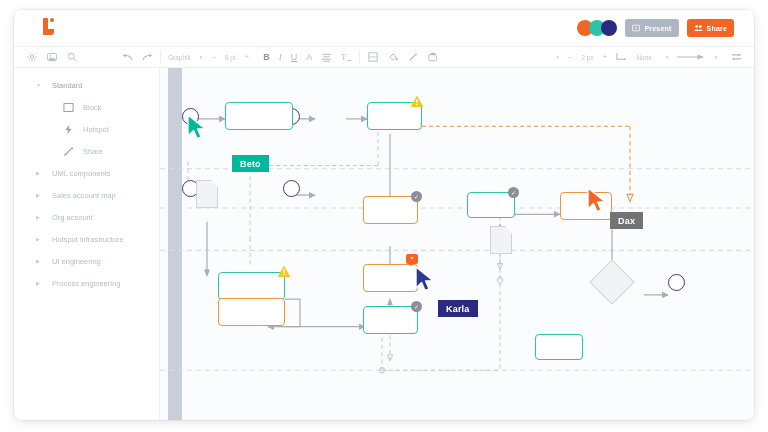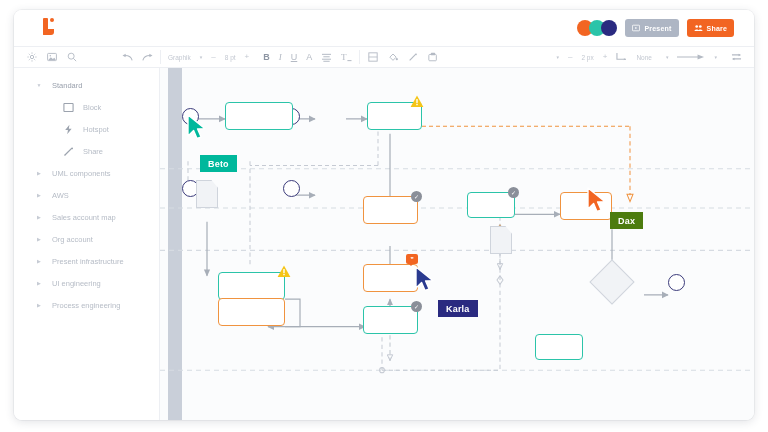--- a/index.html
+++ b/index.html
@@ -112,21 +112,20 @@
     background:#fff;
     overflow:hidden;
   }
   .group-row {
     display:flex; align-items:center;
     height: 22px;
     padding-left: 22px;
     gap: 10px;
     font-size: 7.5px;
     color: #B6BCC6;
-    text-align: center;
   }
   .group-row .tri { font-size:5px; color:#C6CBD4; width:6px; }
   .group-row.open .label { color:#9AA1AD; }
   .tool-row {
     display:flex; align-items:center;
     height: 22px;
     padding-left: 48px;
     gap: 9px;
     font-size: 7.5px;
     color: #B6BCC6;
@@ -178,21 +177,21 @@
   .nametag {
     position:absolute;
     height:17px;
     padding:0 8px;
     display:flex;align-items:center;
     color:#fff; font-size:9px; font-weight:700;
     letter-spacing:0.2px;
   }
   .tag-beto  { background:#00B89C; }
   .tag-karla { background:#2A2A80; }
-  .tag-dax   { background:#4d7c0f; }
+  .tag-dax   { background:#737373; }
   svg.overlay { position:absolute; left:0; top:0; width:100%; height:100%; pointer-events:none; }
 </style>
 </head>
 <body>
 
 <div class="app-window">
 
   <div class="header">
     <div class="logo">
       <div class="bar"></div>
@@ -410,33 +409,29 @@
         </span>
         <span>Share</span>
       </div>
 
       <div class="group-row">
         <span class="tri">▶</span>
         <span class="label">UML components</span>
       </div>
       <div class="group-row">
         <span class="tri">▶</span>
-        <span class="label">AWS</span>
-      </div>
-      <div class="group-row">
-        <span class="tri">▶</span>
         <span class="label">Sales account map</span>
       </div>
       <div class="group-row">
         <span class="tri">▶</span>
         <span class="label">Org account</span>
       </div>
       <div class="group-row">
         <span class="tri">▶</span>
-        <span class="label">Present infrastructure</span>
+        <span class="label">Hotspot infrastructure</span>
       </div>
       <div class="group-row">
         <span class="tri">▶</span>
         <span class="label">UI engineering</span>
       </div>
       <div class="group-row">
         <span class="tri">▶</span>
         <span class="label">Process engineering</span>
       </div>
     </div>
@@ -555,21 +550,21 @@
       <div class="badge" style="left:348px; top:119px;">✓</div>
       <div class="badge" style="left:251px; top:233px;">✓</div>
 
       <div class="cmt" style="left:246px; top:186px;">”</div>
 
       <div style="position:absolute; left:26px; top:46px;">
         <svg width="24" height="28" viewBox="0 0 24 28">
           <path d="M2 1 L2 22 L7.6 16.6 L11 24.6 L15 22.8 L11.6 15 L19 14.6 Z" fill="#00B89C" stroke="#fff" stroke-width="1.4" stroke-linejoin="round"></path>
         </svg>
       </div>
-      <div class="nametag tag-beto" style="left:40px; top:87px;">
+      <div class="nametag tag-beto" style="left:72px; top:87px;">
         <span>Beto</span>
       </div>
 
       <div style="position:absolute; left:254px; top:198px;">
         <svg width="24" height="28" viewBox="0 0 24 28">
           <path d="M2 1 L2 22 L7.6 16.6 L11 24.6 L15 22.8 L11.6 15 L19 14.6 Z" fill="#2A3A8F" stroke="#fff" stroke-width="1.4" stroke-linejoin="round"></path>
         </svg>
       </div>
       <div class="nametag tag-karla" style="left:278px; top:232px;">
         <span>Karla</span>

